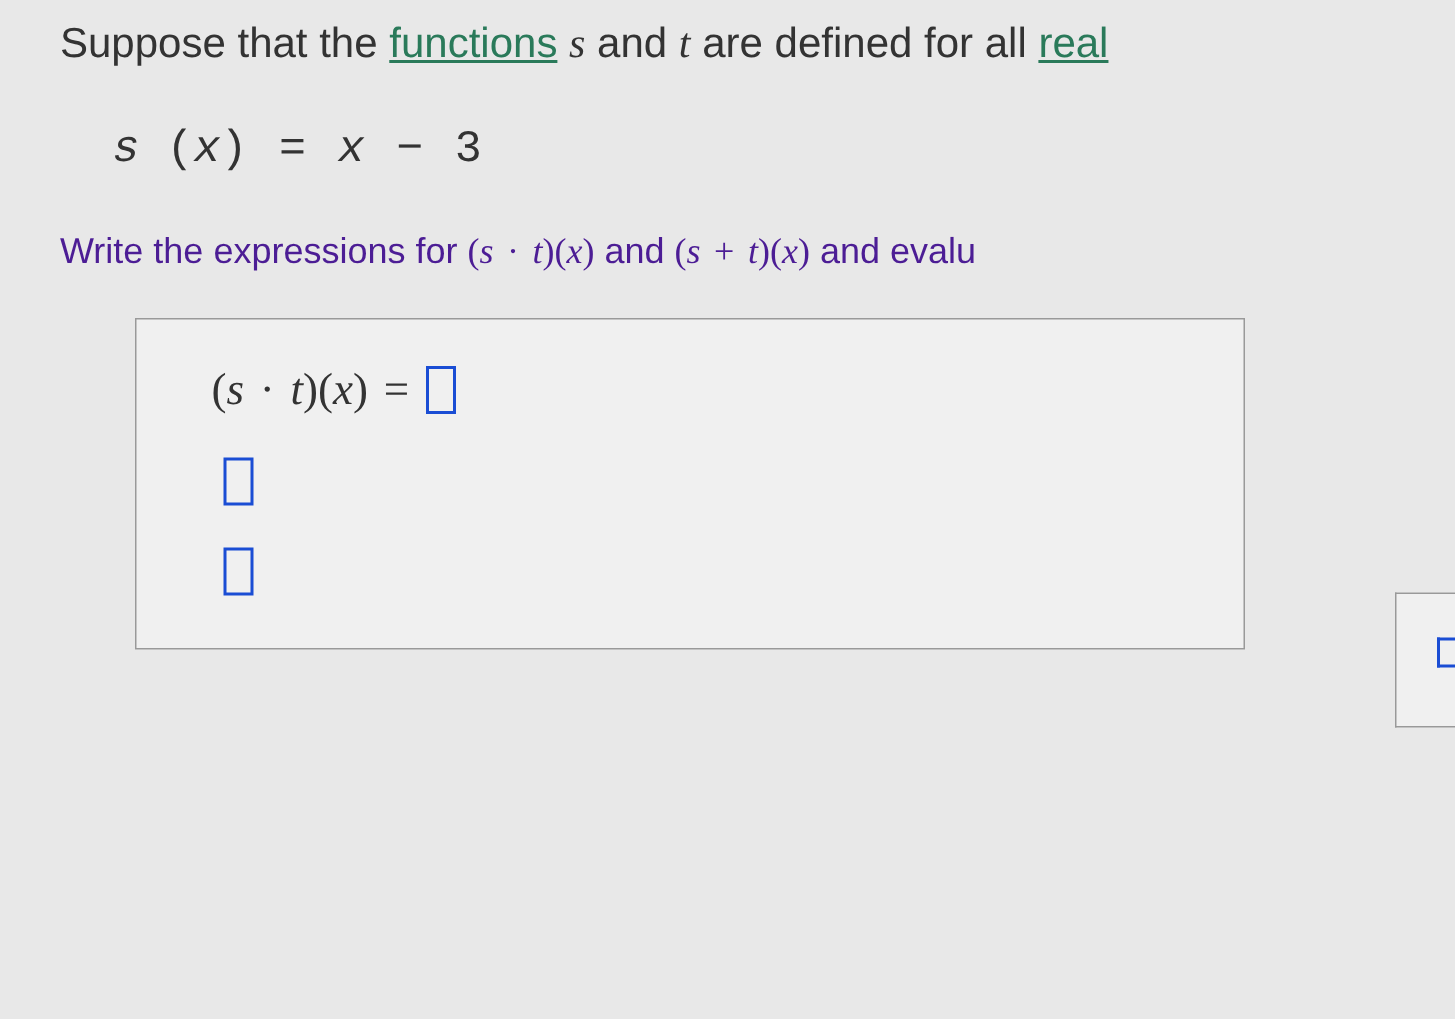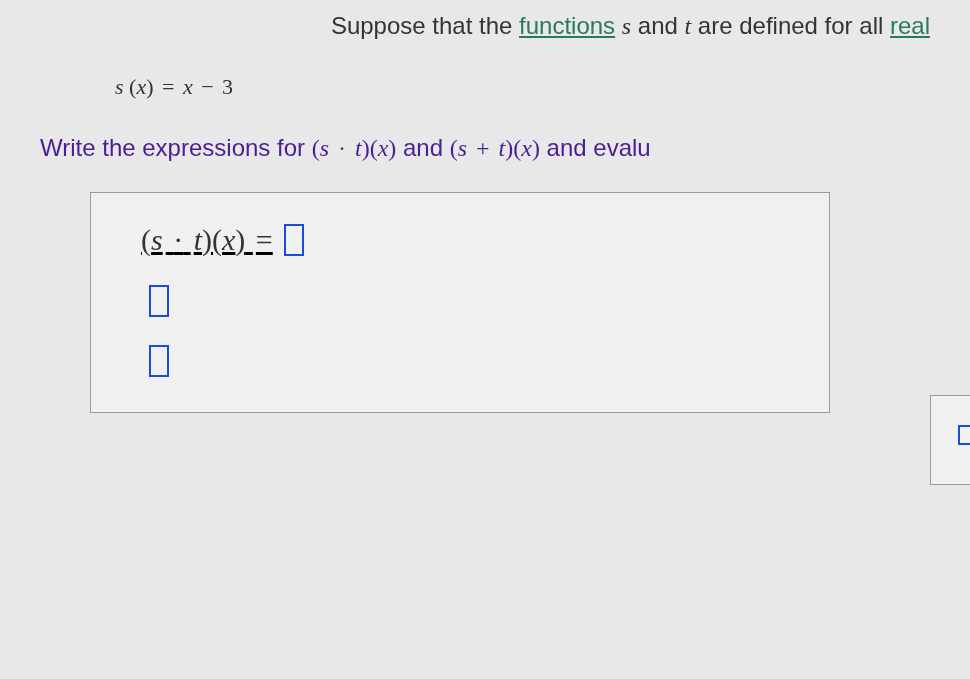--- a/index.html
+++ b/index.html
@@ -12,35 +12,34 @@
       background: #e8e8e8;
       width: 970px;
       height: 679px;
       overflow: hidden;
       position: relative;
     }
     .content {
       padding: 8px 40px 20px 40px;
     }
     .intro-text {
-      font-size: 24px;
+      font-size: 28px;
       color: #333;
       line-height: 1.5;
       margin-bottom: 25px;
-      text-align: right;
     }
     .link {
       color: #2a7a5a;
       text-decoration: underline;
     }
     .equations {
-      margin-left: 75px;
+      margin-left: 35px;
       margin-bottom: 30px;
-      font-family: Liberation Serif, serif;
-      font-size: 22px;
+      font-family: Liberation Mono, monospace;
+      font-size: 30px;
       font-style: italic;
       color: #333;
       line-height: 1.6;
     }
     .eq-line {
       white-space: nowrap;
     }
     .paren {
       font-style: normal;
     }
@@ -59,21 +58,20 @@
     .math-expr {
       font-family: 'Times New Roman', serif;
       font-style: italic;
     }
     .answer-box {
       margin-left: 50px;
       width: 740px;
       border: 1px solid #999;
       background: #f0f0f0;
       padding: 30px 50px;
-      text-decoration: underline;
     }
     .answer-line {
       font-family: 'Times New Roman', serif;
       font-size: 30px;
       font-style: italic;
       color: #333;
       margin-bottom: 28px;
       display: flex;
       align-items: center;
     }

